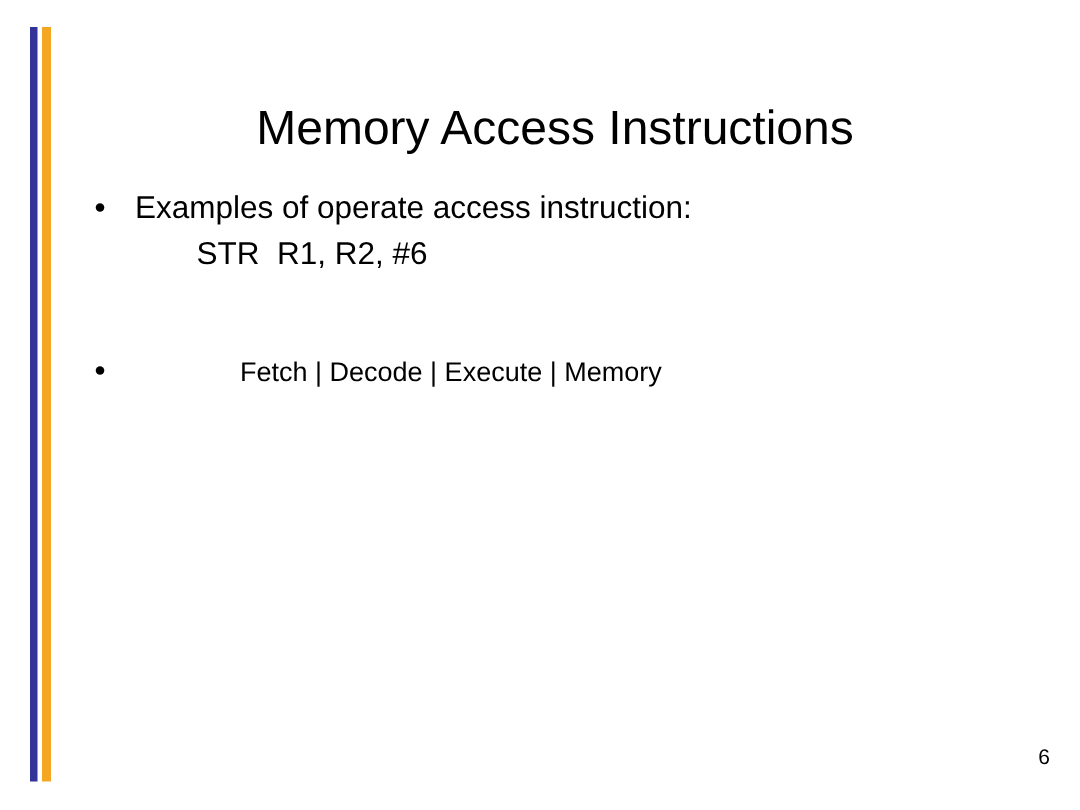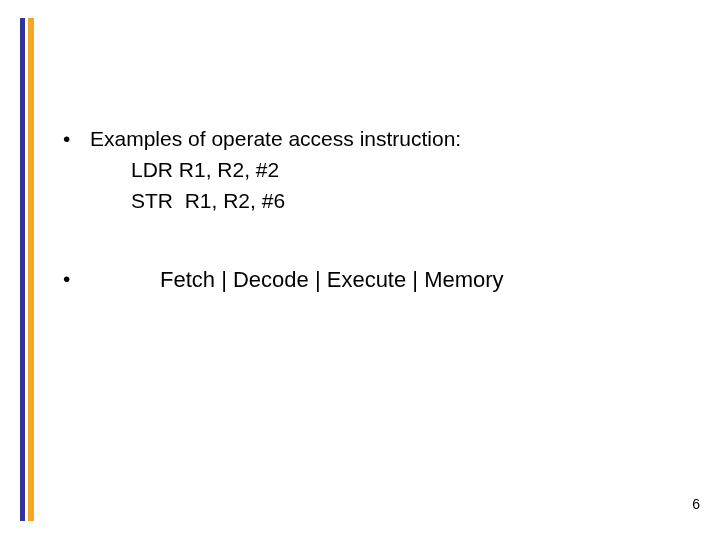--- a/index.html
+++ b/index.html
@@ -76,21 +76,21 @@
     font-size: 21px;
     line-height: 30px;
   }
   .sub-line {
     font-size: 21px;
     line-height: 31px;
     padding-left: 73px;
     white-space: pre;
   }
   .center-line {
-    font-size: 22px;
+    font-size: 18px;
     line-height: 31px;
     padding-left: 102px;
     white-space: nowrap;
   }
   .gap-block { height: 48px; }
 
   
   .page-number {
     position: absolute;
     right: 20px;
@@ -101,29 +101,29 @@
   }
 </style>
 </head>
 <body>
 
 <div class="slide">
 
   <div class="bar bar-blue"></div>
   <div class="bar bar-orange"></div>
 
+  <h1 class="title">Memory Access Instructions</h1>
 
   <div class="body">
 
     <div class="bullet-row">
       <span class="bullet-dot">•</span>
       <span>Examples of operate access instruction:</span>
     </div>
 
-    <div class="sub-line">LDR R1, R2, #2</div>
 
     <div class="sub-line">STR  R1, R2, #6</div>
 
     <div class="gap-block"></div>
 
     <div class="bullet-row">
       <span class="bullet-dot">•</span>
     </div>
 
     <div class="center-line">Fetch | Decode | Execute | Memory</div>

